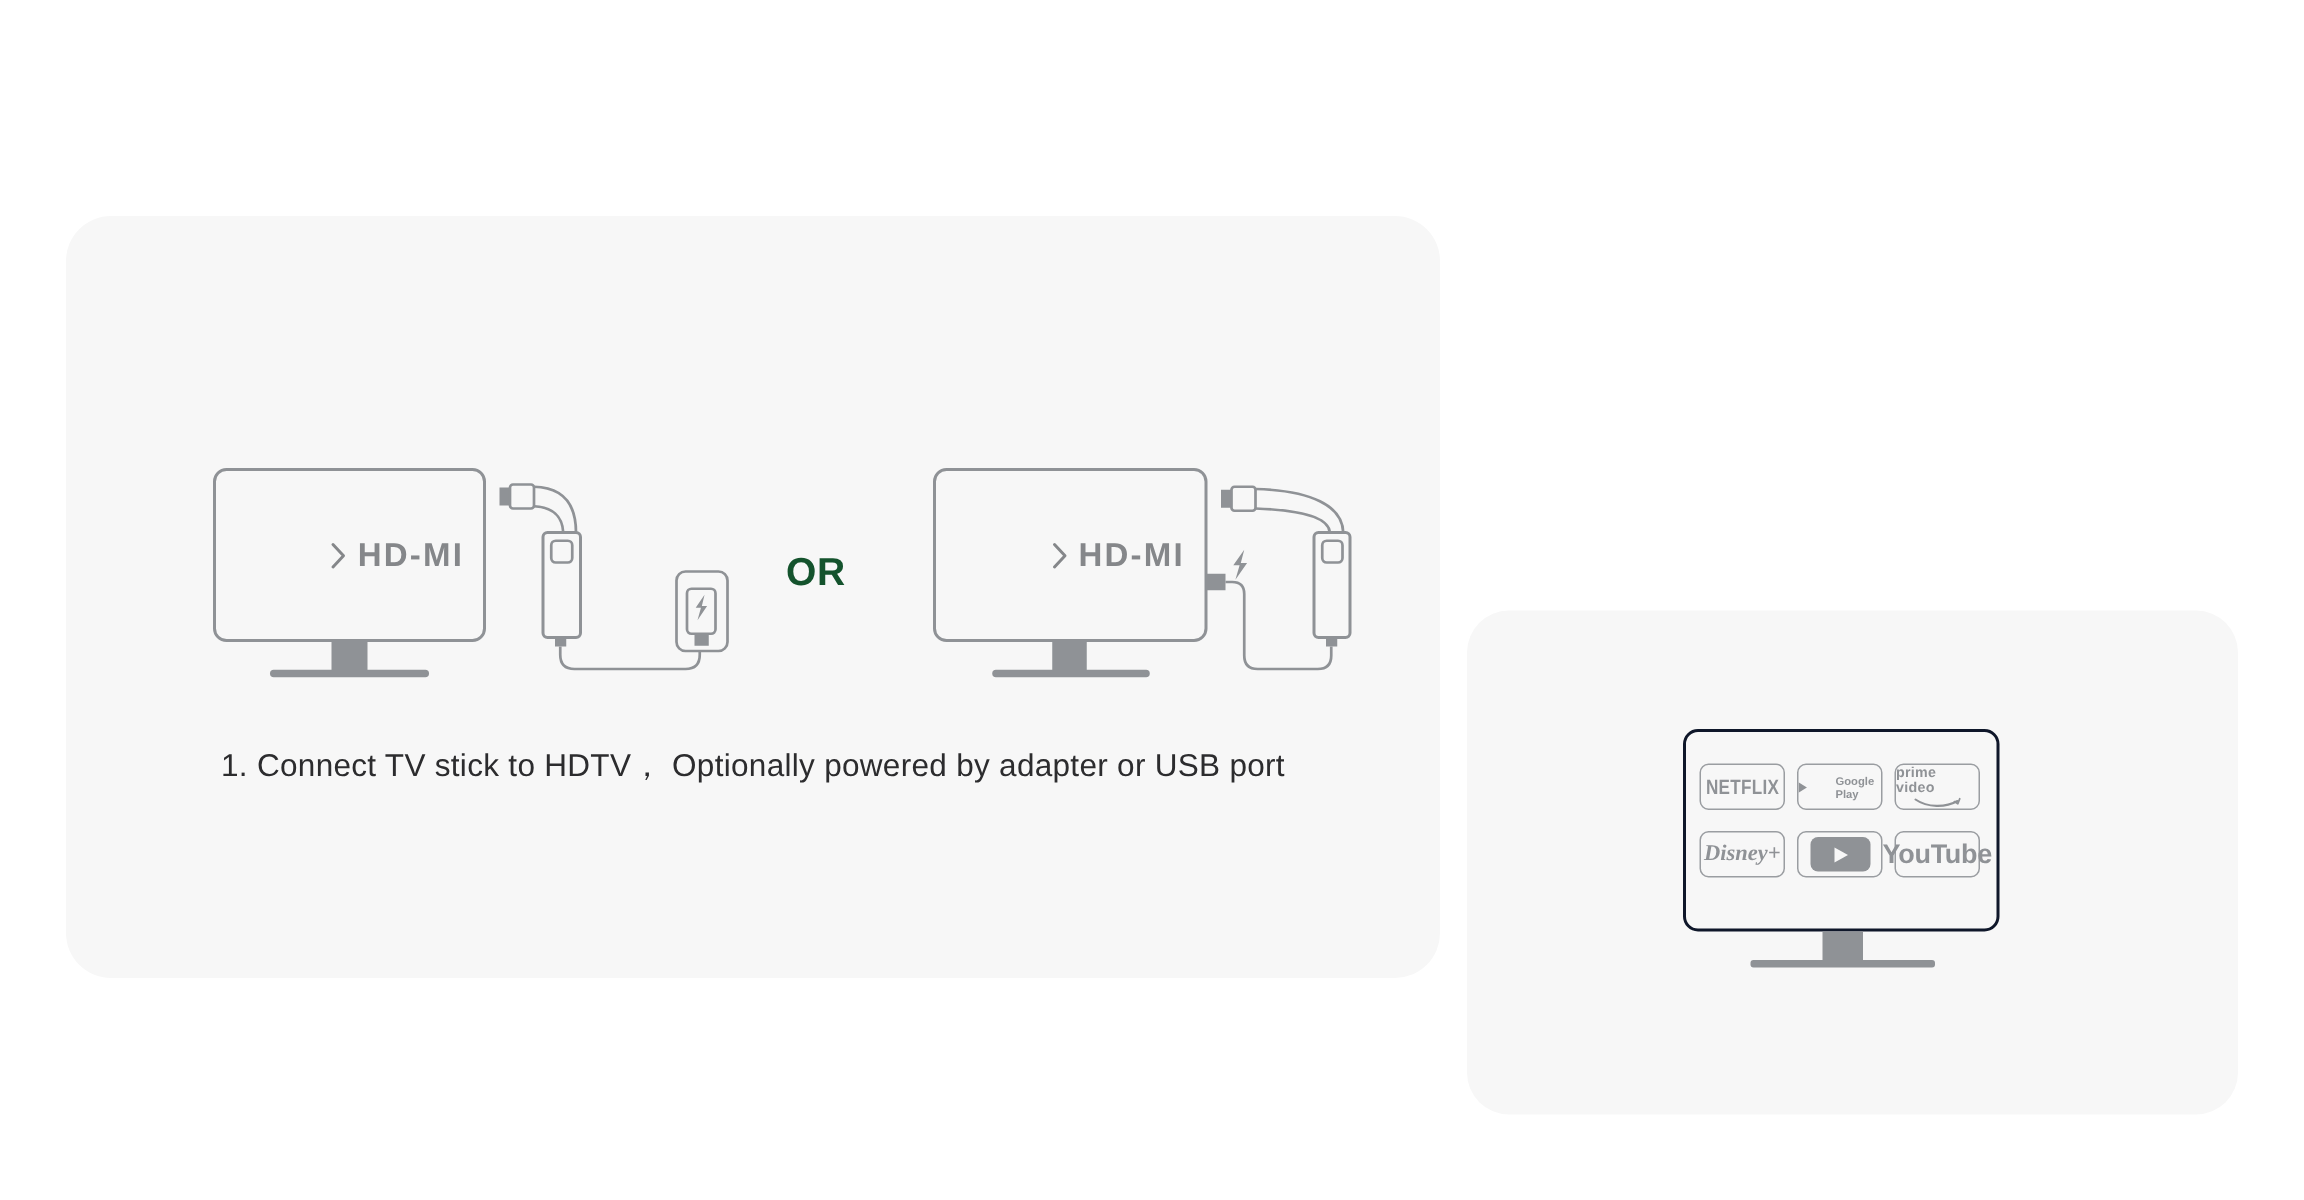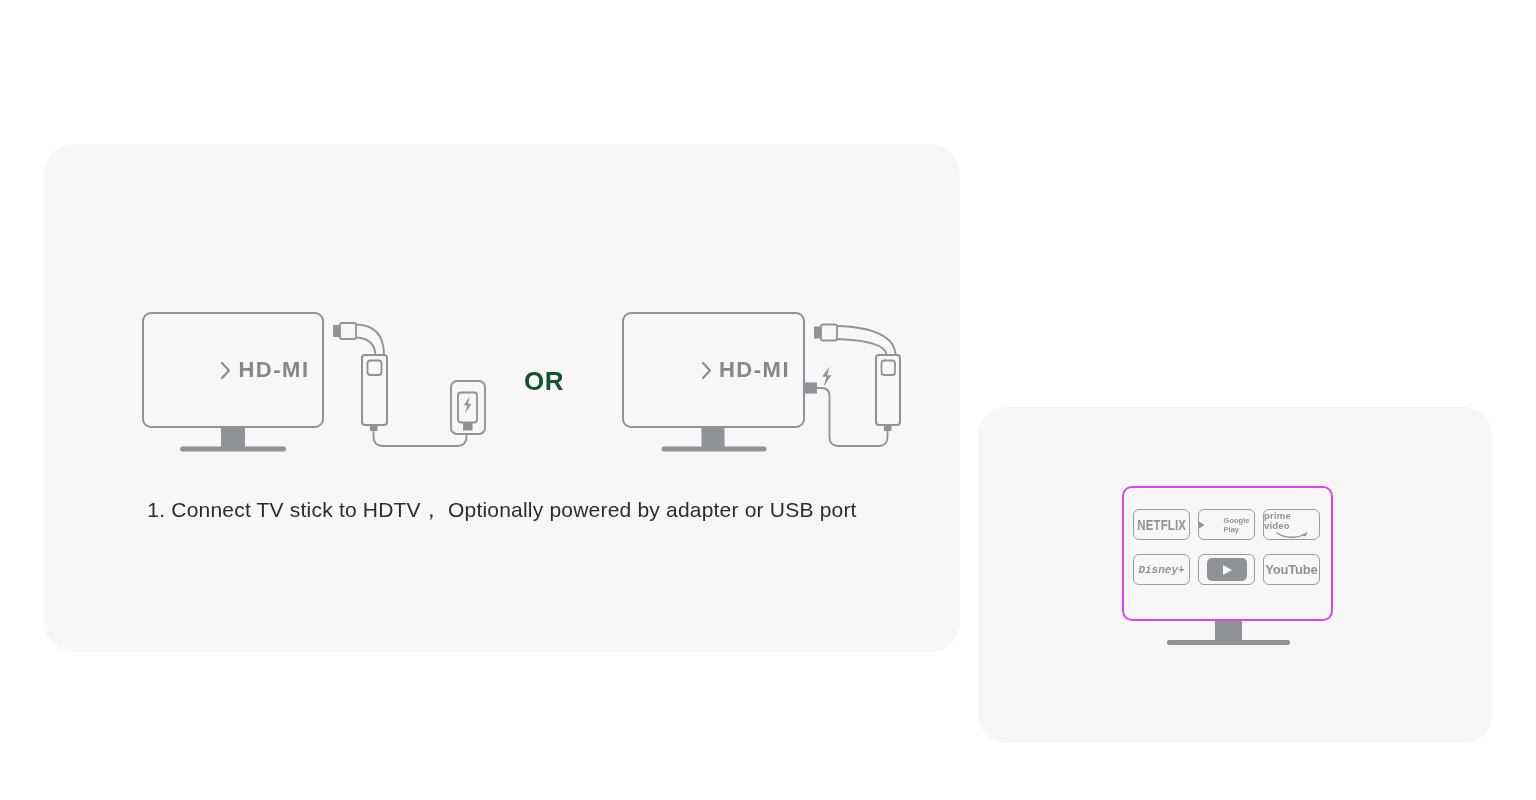--- a/index.html
+++ b/index.html
@@ -23,43 +23,43 @@
     font-size: 26px; font-weight: 700; color: #14532d; letter-spacing: 0.5px; }
 
   .hdmi-label { position: absolute; display: flex; align-items: center; justify-content: center;
     gap: 7px; color: #85878a; margin-left: 32px; }
   .hdmi-label-1 { left: 99px;  top: 169px; width: 180px; height: 114px; }
   .hdmi-label-2 { left: 579px; top: 169px; width: 181px; height: 114px; }
   .hdmi-label span { font-size: 22px; font-weight: 700; letter-spacing: 1.5px; }
 
   
   .tv3 { position: absolute; left: 144px; top: 79px; width: 211px; height: 135px;
-    border: 2px solid #d946ef; border-radius: 10px; }
+    border: 2px solid #0f172a; border-radius: 10px; }
   .tv3-neck { position: absolute; left: 237px; top: 214px; width: 27px; height: 20px;
     background: #8f9296; }
   .tv3-base { position: absolute; left: 189px; top: 233px; width: 123px; height: 5px;
     background: #8f9296; border-radius: 2px; }
   .tile-grid { position: absolute; left: 9px; top: 21px; display: grid;
     grid-template-columns: repeat(3, 57px); grid-template-rows: 31px 31px;
     column-gap: 8px; row-gap: 14px; }
   .tile { border: 1.5px solid #9a9da1; border-radius: 6px; background: transparent;
     display: flex; align-items: center; justify-content: center; color: #8f9296; }
   .tile-netflix span { display: inline-block; font-size: 12px; font-weight: 700;
     letter-spacing: 0.2px; transform: scale(0.95, 1.15); }
   .tile-gplay { gap: 19px; }
   .tile-gplay span { font-size: 7.5px; font-weight: 600; }
   .tile-prime { flex-direction: column; }
   .tile-prime span { font-size: 9.5px; font-weight: 600; letter-spacing: 0.2px; line-height: 10px; }
-  .tile-disney span { font-family: Liberation Mono, monospace; font-style: italic;
-    font-size: 11px; font-weight: 600; }
+  .tile-disney span { font-family: Liberation Serif, serif; font-style: italic;
+    font-size: 15px; font-weight: 600; }
   .yt-btn { width: 40px; height: 23px; background: #8f9296; border-radius: 5px;
     display: flex; align-items: center; justify-content: center; }
   .yt-tri { width: 0; height: 0; border-top: 5.5px solid transparent;
     border-bottom: 5.5px solid transparent; border-left: 9px solid #f7f7f7; margin-left: 2px; }
-  .tile-youtube span { font-size: 13px; font-weight: 700; letter-spacing: -0.2px; }
+  .tile-youtube span { font-size: 18px; font-weight: 700; letter-spacing: -0.2px; }
 </style>
 </head>
 <body>
 
 <div class="stage">
 
   <div class="panel panel-1">
     <svg class="diagram-svg" width="916" height="508" viewBox="0 0 916 508">
 
       <g>

